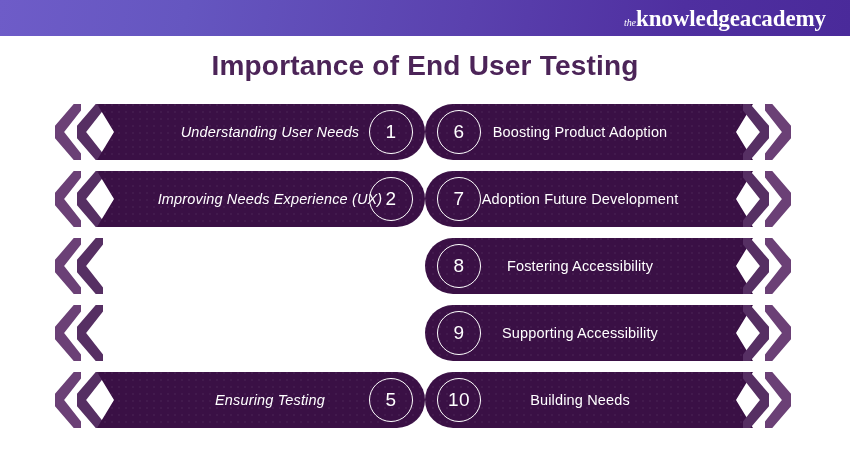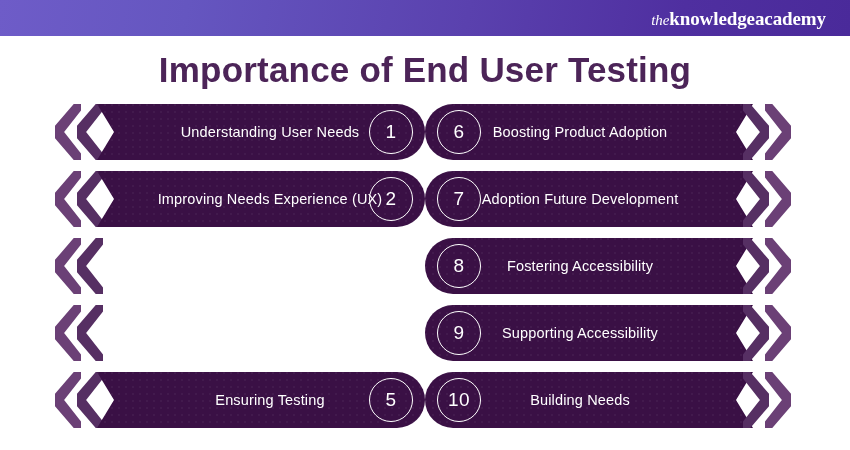--- a/index.html
+++ b/index.html
@@ -37,37 +37,37 @@
   .brand {
     color: #ffffff;
     font-family: "Liberation Serif", "DejaVu Serif", serif;
     margin-right: 24px;
     white-space: nowrap;
     letter-spacing: -0.1px;
     line-height: 1;
   }
   .brand .brand-the {
     font-style: italic;
-    font-size: 15px;
+    font-size: 10px;
     font-weight: 400;
   }
   .brand .brand-main {
     font-weight: 700;
-    font-size: 19px;
+    font-size: 23px;
   }
 
   
   .title {
     position: absolute;
     left: 0;
     top: 50px;
     width: 850px;
     text-align: center;
     color: #4c2458;
-    font-size: 35px;
+    font-size: 28px;
     font-weight: 700;
     letter-spacing: 0.2px;
   }
 
   
   .columns {
     position: absolute;
     left: 0;
     top: 104px;
     width: 850px;
@@ -119,20 +119,21 @@
     display: flex;
     align-items: center;
   }
   .bar-left {
     left: 42px;
     right: 0;
     border-radius: 0 28px 28px 0;
     -webkit-clip-path: polygon(0 0, 100% 0, 100% 100%, 0 100%, 17px 50%);
     clip-path: polygon(0 0, 100% 0, 100% 100%, 0 100%, 17px 50%);
     justify-content: center;
+    font-style: italic;
   }
   .bar-right {
     left: 0;
     right: 42px;
     border-radius: 28px 0 0 28px;
     -webkit-clip-path: polygon(0 0, 100% 0, calc(100% - 17px) 50%, 100% 100%, 0 100%);
     clip-path: polygon(0 0, 100% 0, calc(100% - 17px) 50%, 100% 100%, 0 100%);
     justify-content: center;
   }
 

